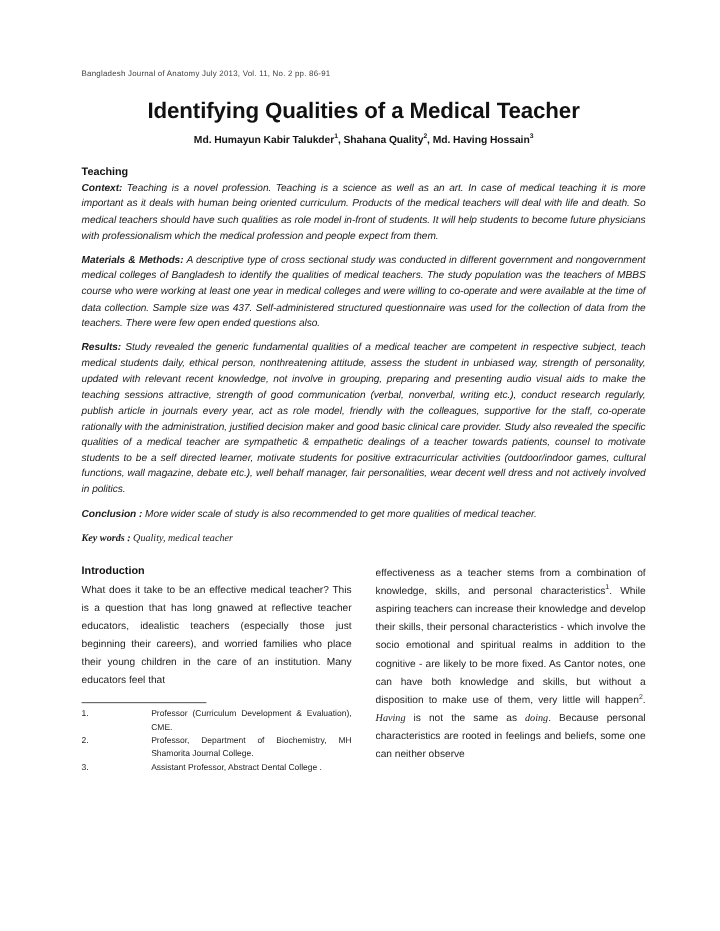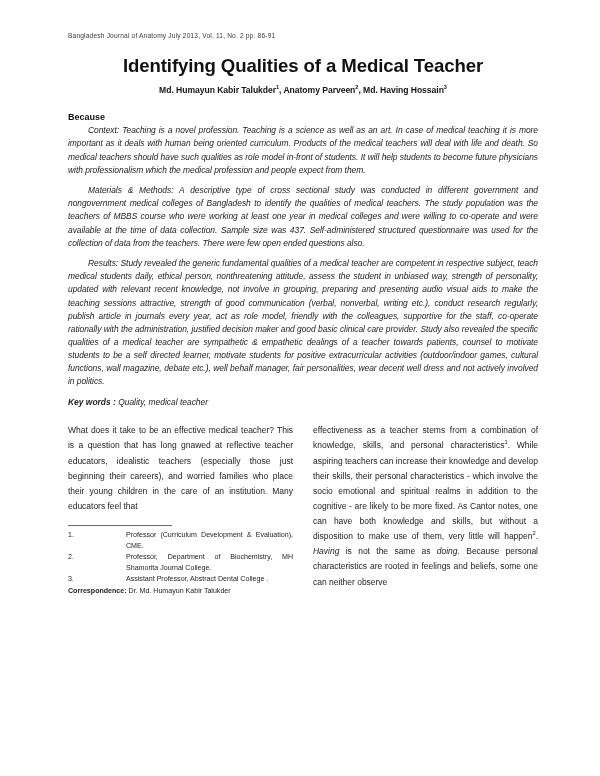--- a/index.html
+++ b/index.html
@@ -12,21 +12,21 @@
     height: 776px;
     font-family: "Liberation Sans", sans-serif;
     color: #171717;
     -webkit-font-smoothing: antialiased;
   }
   .page {
     position: relative;
     width: 600px;
     height: 776px;
     background: #ffffff;
-    padding: 32px 62px 0 68px;
+    padding: 58px 62px 0 68px;
   }
 
   
   .running-head {
     font-size: 6.6px;
     letter-spacing: 0.18px;
     color: #3c3c3c;
     line-height: 1.2;
     margin: 0 0 15px 0;
     white-space: nowrap;
@@ -69,30 +69,30 @@
     font-size: 8.45px;
     font-style: italic;
     text-align: justify;
     text-justify: inter-word;
     line-height: 1.55;
     color: #1c1c1c;
     margin: 0 0 7.5px 0;
     letter-spacing: -0.04px;
   }
   .abs-p .lbl {
-    font-weight: normal;
+    font-weight: bold;
     font-style: italic;
-    margin-left: 20px;
   }
   .keywords {
     font-size: 8.45px;
     font-style: italic;
     line-height: 1.5;
     color: #1c1c1c;
     margin: 3px 0 0 0;
+    font-family: Liberation Serif, serif;
   }
   .keywords .lbl { font-weight: bold; font-style: italic; }
 
   
   .cols {
     display: flex;
     margin-top: 15px;
     gap: 20px;
   }
   .col {
@@ -116,21 +116,21 @@
     line-height: 1.78;
     color: #1c1c1c;
     margin: 0;
     letter-spacing: -0.02px;
   }
   .body-p sup {
     font-size: 5.8px;
     vertical-align: super;
     line-height: 0;
   }
-  .body-p i { font-style: italic; }
+  .body-p i { font-style: italic; font-family: Liberation Serif, serif; }
 
   
   .footnotes {
     margin-top: 11px;
   }
   .fn-rule {
     width: 104px;
     height: 0;
     border-top: 1px solid #6a6a6a;
     margin: 0 0 4px 0;
@@ -170,56 +170,57 @@
 </head>
 <body>
 
 <div class="page">
 
   <div class="running-head">Bangladesh Journal of Anatomy July 2013, Vol. 11, No. 2 pp. 86-91</div>
 
   <h1 class="title">Identifying Qualities of a Medical Teacher</h1>
 
   <div class="authors">
-    <span>Md. Humayun Kabir Talukder</span><sup>1</sup><span>, </span><span>Anatomy Parveen</span><sup>2</sup><span>,  </span><span>Md. Having Hossain</span><sup>3</sup>
+    <span>Md. Humayun Kabir Talukder</span><sup>1</sup><span>, </span><span>Shahana Quality</span><sup>2</sup><span>,  </span><span>Md. Having Hossain</span><sup>3</sup>
   </div>
 
-  <div class="abstract-head">Because</div>
+  <div class="abstract-head">Teaching</div>
 
   <p class="abs-p"><span class="lbl">Context:</span><span> Teaching is a novel profession. Teaching is a science as well as an art. In case of medical teaching it is more important as it deals with human being oriented curriculum. Products of the medical teachers will deal with life and death. So medical teachers should have such qualities as role model in-front of students. It will help students to become future physicians with professionalism which the medical  profession and people expect from them.</span></p>
 
   <p class="abs-p"><span class="lbl">Materials &amp; Methods:</span><span> A descriptive type of cross sectional study was conducted in different government and nongovernment medical colleges of Bangladesh to identify the qualities of medical teachers. The study population was the teachers of MBBS course who were working at least one year in medical colleges and were willing to co-operate and were available at the time of data collection. Sample size was 437. Self-administered structured questionnaire was used for the collection of data from the teachers. There were few open ended questions also.</span></p>
 
   <p class="abs-p"><span class="lbl">Results:</span><span> Study revealed the generic fundamental qualities of a medical teacher are competent in respective subject, teach medical students daily, ethical person, nonthreatening attitude, assess the student in unbiased way, strength of personality, updated with relevant recent knowledge, not involve in grouping, preparing and presenting audio visual aids to make the teaching sessions attractive, strength of good communication (verbal, nonverbal, writing etc.), conduct research regularly, publish article  in journals every year, act as role model, friendly with the colleagues, supportive for the staff, co-operate rationally with the administration, justified decision maker and good basic clinical care provider. Study also revealed the specific qualities of a medical teacher are sympathetic &amp; empathetic dealings of a teacher towards patients, counsel to motivate students to be a self directed learner, motivate students for positive extracurricular activities (outdoor/indoor games, cultural functions, wall magazine, debate etc.), well behalf manager, fair personalities, wear decent well dress and not actively involved in politics.</span></p>
 
+  <p class="abs-p"><span class="lbl">Conclusion :</span><span> More wider scale of study is also recommended to get more qualities of medical teacher.</span></p>
 
   <p class="keywords"><span class="lbl">Key words :</span><span> Quality, medical teacher</span></p>
 
   <div class="cols">
 
     <div class="col col-left">
+      <div class="sec-head">Introduction</div>
       <p class="body-p">What does it take to be an effective medical teacher? This is a question that has long gnawed at reflective teacher educators, idealistic teachers (especially those just beginning their careers), and worried families who place their young children in the care of an institution. Many educators feel that</p>
 
       <div class="footnotes">
         <div class="fn-rule"></div>
         <ul class="fn-list">
           <li class="fn-item">
             <span class="fn-num">1.</span>
             <span class="fn-text">Professor (Curriculum Development &amp; Evaluation), CME.</span>
           </li>
           <li class="fn-item">
             <span class="fn-num">2.</span>
             <span class="fn-text">Professor, Department of Biochemistry, MH Shamorita Journal College.</span>
           </li>
           <li class="fn-item">
             <span class="fn-num">3.</span>
             <span class="fn-text">Assistant Professor, Abstract Dental College .</span>
           </li>
         </ul>
-        <div class="fn-corr"><span class="lbl">Correspondence:</span><span> Dr. Md. Humayun Kabir Talukder</span></div>
       </div>
     </div>
 
     <div class="col col-right">
       <p class="body-p"><span>effectiveness as a teacher stems from a combination of knowledge, skills, and personal characteristics</span><sup>1</sup><span>. While aspiring teachers can increase their knowledge and develop their skills, their personal characteristics - which involve the socio emotional and spiritual realms in addition to the cognitive - are likely to be more fixed. As Cantor notes, one can have both knowledge and skills, but without a disposition to make use of them, very little will happen</span><sup>2</sup><span>. </span><i>Having</i><span> is not the same as </span><i>doing</i><span>. Because personal characteristics are rooted in feelings and beliefs, some one can neither observe</span></p>
     </div>
 
   </div>
 
 </div>

